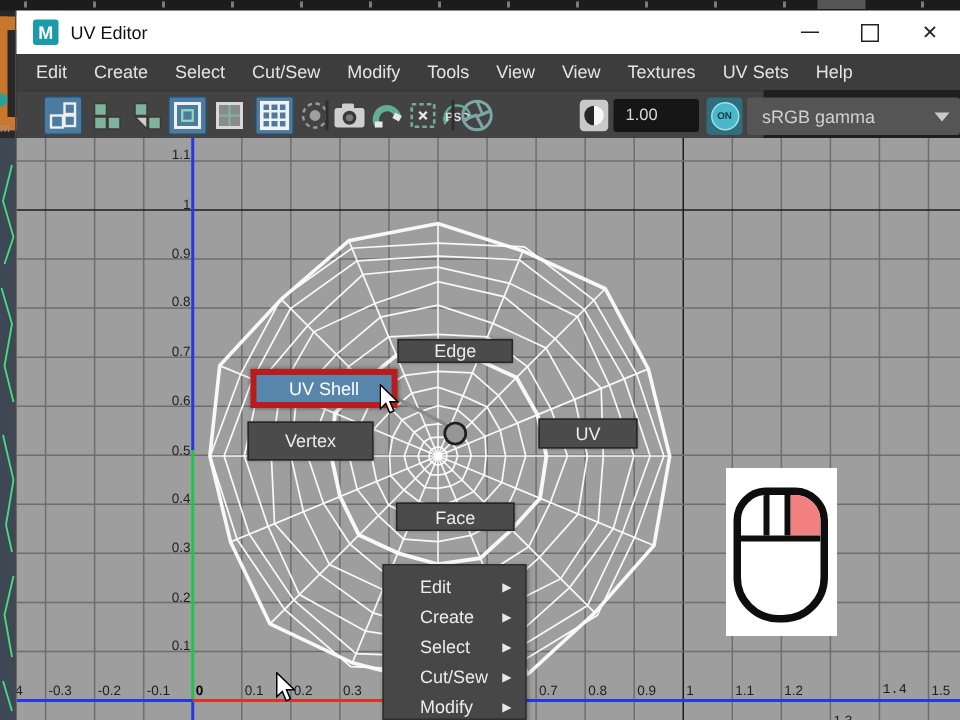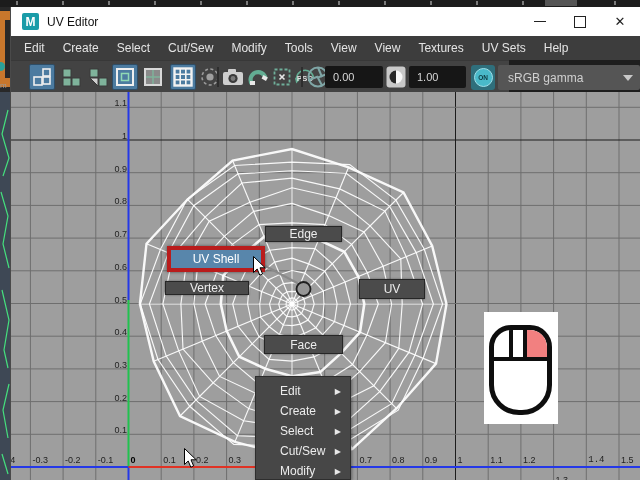--- a/index.html
+++ b/index.html
@@ -236,21 +236,20 @@
         <svg width="24" height="24">
             <circle cx="12" cy="12" r="9.5" fill="none" stroke="#7fa6a6" stroke-width="2"></circle>
             <g stroke="#7fa6a6" stroke-width="2" fill="none">
               <path d="M12 2.5 L16 12"></path>
               <path d="M21 9 L12 12.5"></path>
               <path d="M16 20.5 L11.5 12"></path>
               <path d="M3 15 L12 11.5"></path>
             </g>
           </svg>
       </div>
-      <div class="tfield" style="left:314px;width:58px">0.00</div>
       <div class="tbtn" style="left:374px;width:22px">
         <svg width="20" height="22">
             <rect x="0.5" y="0.5" width="19" height="21" rx="3" fill="#c9c9c9"></rect>
             <path d="M10 4.5 A 6.5 6.5 0 0 0 10 17.5 Z" fill="#262626"></path>
             <path d="M10 4.5 A 6.5 6.5 0 0 1 10 17.5 Z" fill="#f7f7f7"></path>
           </svg>
       </div>
       <div class="tfield" style="left:398px;width:57px">1.00</div>
       <div id="on-btn">
         <div id="on-circle">ON</div>
@@ -370,21 +369,21 @@
 
       <svg id="overlay-svg" width="629" height="388">
         <line x1="288" y1="192" x2="247" y2="170" stroke="#8a8a8a" stroke-width="2.2"></line>
         <circle cx="292.5" cy="197" r="7" fill="#969696" stroke="#1f1f1f" stroke-width="1.8"></circle>
       </svg>
 
       <div class="mm-box" style="left:254px;top:134px;width:77px;height:16px">Edge</div>
       <div id="mm-uvshell-frame" style="left:156px;top:154px">
         <div id="mm-uvshell">UV Shell</div>
       </div>
-      <div class="mm-box" style="left:154px;top:189px;width:84px;height:14px">Vertex</div>
+      <div class="mm-box" style="left:154px;top:189px;width:84px;height:26px">Vertex</div>
       <div class="mm-box" style="left:253px;top:243px;width:79px;height:19px">Face</div>
       <div class="mm-box" style="left:348px;top:187px;width:66px;height:20px">UV</div>
 
       <div id="mm-submenu" style="left: 244px; top: 284px; width: 96px; height: 104px; padding-top: 4px;">
           <div class="sub-item">
             <span>Edit</span>
             <span class="sub-arrow">▶</span>
           </div>
           <div class="sub-item">
             <span>Create</span>

